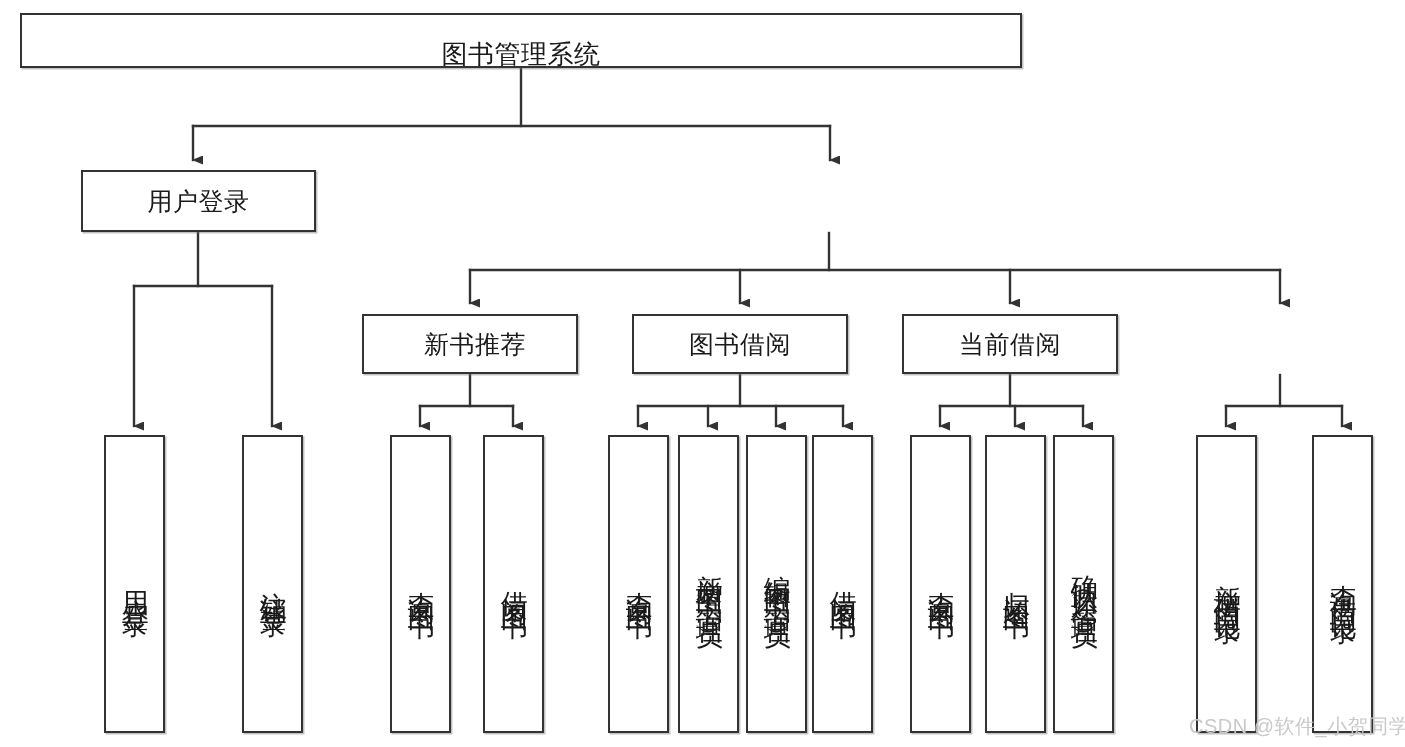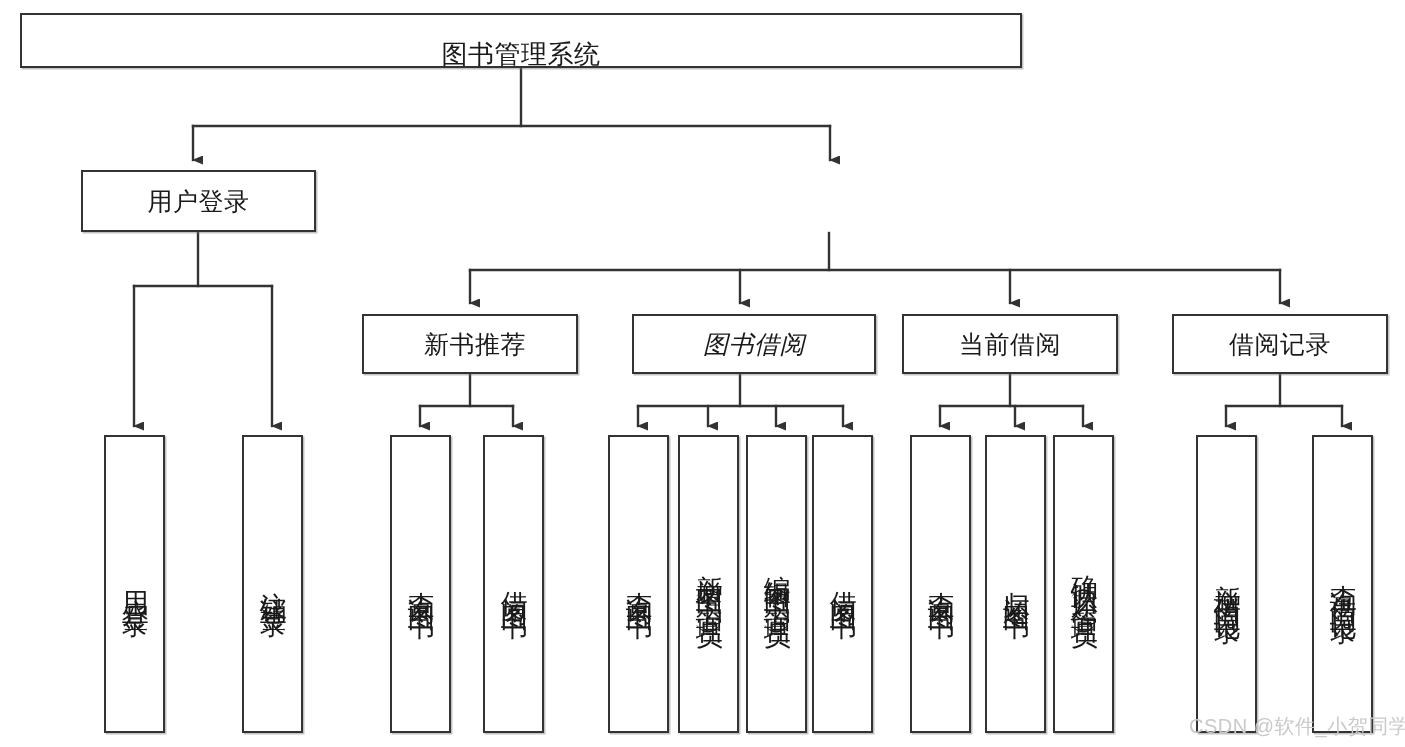--- a/index.html
+++ b/index.html
@@ -130,28 +130,25 @@
     <span class="lbl">图书管理系统</span>
   </div>
 
   <div class="node h" style="left:81px;top:170px;width:235px;height:62px;">
     <span class="lbl">用户登录</span>
   </div>
 
   <div class="node h" style="left:362px;top:314px;width:216px;height:60px;padding-left:10px;">
     <span class="lbl">新书推荐</span>
   </div>
-  <div class="node h" style="left:632px;top:314px;width:244px;height:60px;font-style:italic;">
+  <div class="node h" style="left:632px;top:314px;width:216px;height:60px;">
     <span class="lbl">图书借阅</span>
   </div>
   <div class="node h" style="left:902px;top:314px;width:216px;height:60px;">
     <span class="lbl">当前借阅</span>
-  </div>
-  <div class="node h" style="left:1172px;top:314px;width:216px;height:60px;">
-    <span class="lbl">借阅记录</span>
   </div>
 
   <div class="node v" style="left:104px;top:435px;width:61px;height:298px;">
     <span class="lbl">用户登录</span>
   </div>
   <div class="node v" style="left:242px;top:435px;width:61px;height:298px;">
     <span class="lbl">注销登录</span>
   </div>
 
   <div class="node v" style="left:390px;top:435px;width:61px;height:298px;">

